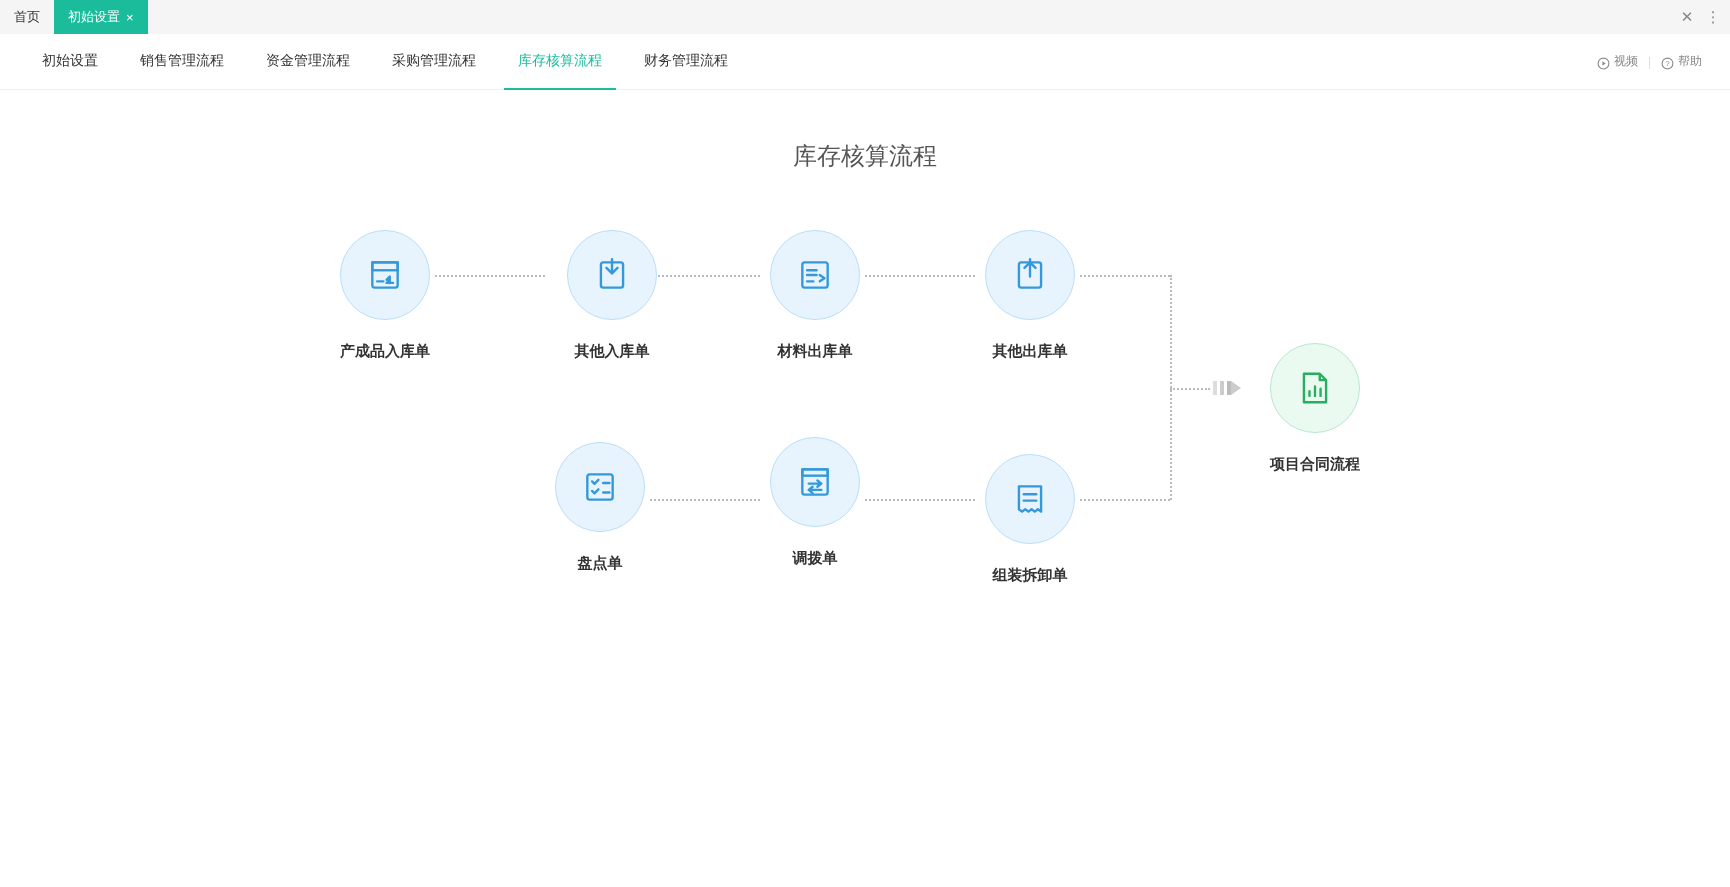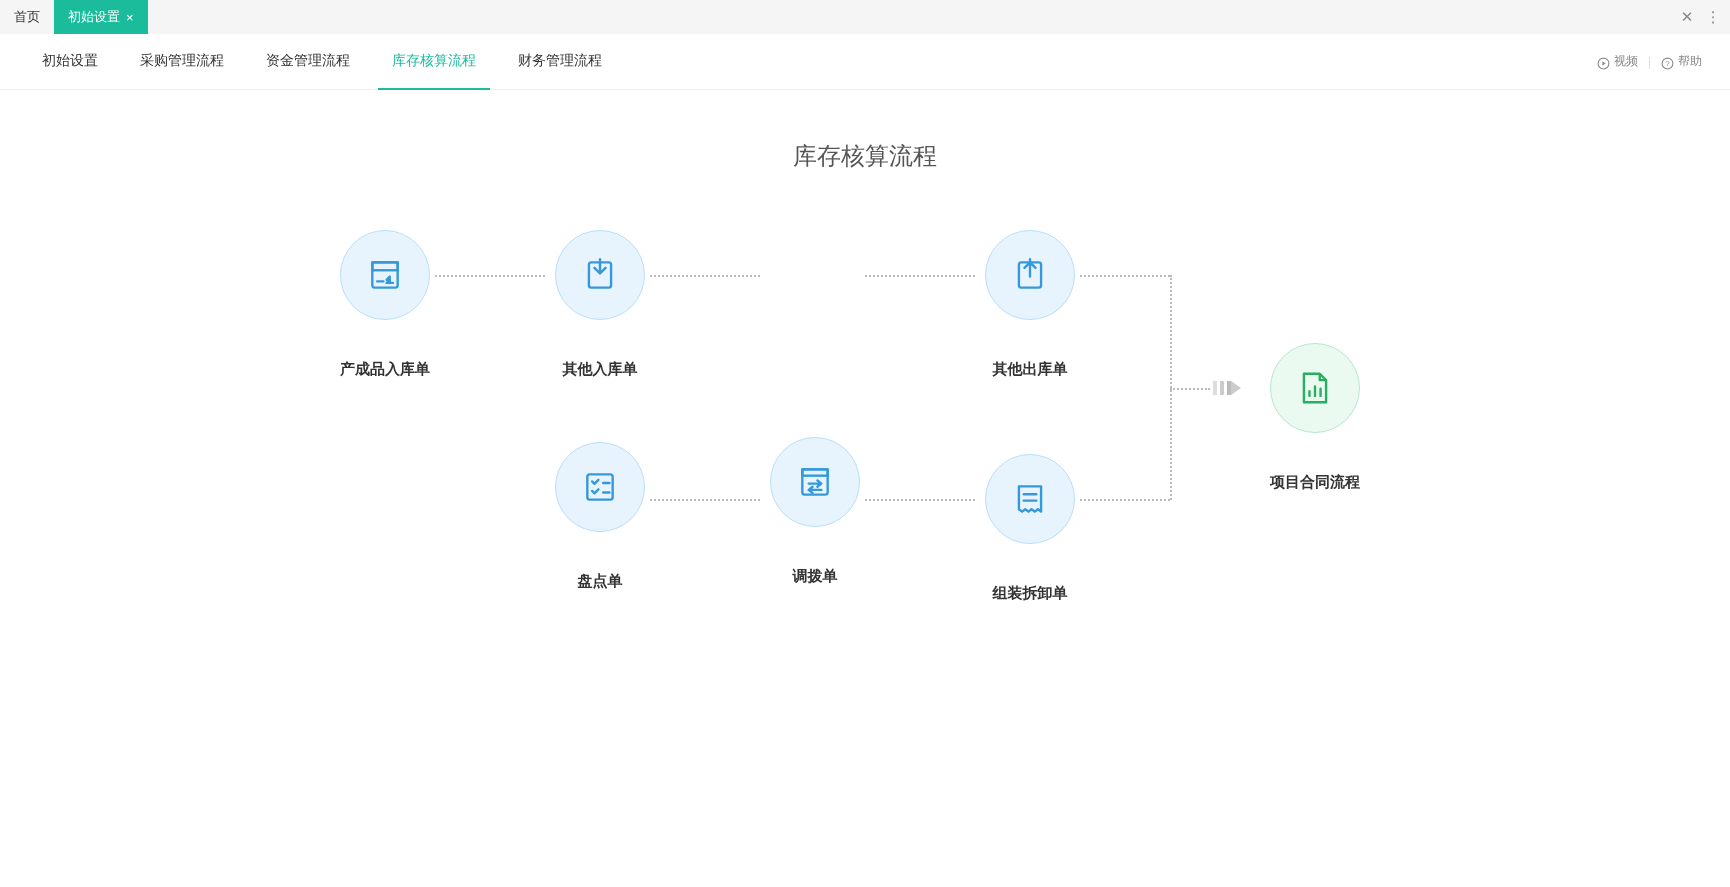--- a/index.html
+++ b/index.html
@@ -16,21 +16,21 @@
 .navrow .right{position:absolute;right:28px;display:flex;align-items:center;gap:10px;color:#888;font-size:12px}
 .navrow .right .link{display:flex;align-items:flex-end;gap:4px;cursor:pointer}
 .navrow .right .sep{color:#ddd}
 .content{position:relative;height:calc(887px - 34px - 56px)}
 .title{position:absolute;top:50px;width:100%;text-align:center;font-size:24px;color:#555;font-weight:400}
 .canvas{position:absolute;top:140px;left:50%;transform:translateX(-50%);width:1060px;height:520px}
 .node{position:absolute;width:100px;text-align:center}
 .node .circle{width:90px;height:90px;border-radius:50%;margin:0 auto;display:flex;align-items:center;justify-content:center;cursor:pointer}
 .node.blue .circle{background:#e8f4fd;border:1px solid #b8dff7}
 .node.green .circle{background:#eafaf1;border:1px solid #b7e8cc}
-.node .label{margin-top:40px;font-size:15px;color:#333;font-weight:600;white-space:nowrap}
+.node .label{margin-top:22px;font-size:15px;color:#333;font-weight:600;white-space:nowrap}
 .hconnect{position:absolute;border-top:2px dotted #bbb;height:0}
 .vconnect{position:absolute;border-left:2px dotted #bbb;width:0}
 .arrow{position:absolute;display:flex;align-items:center}
 .arrow .tri{width:0;height:0;border-top:7px solid transparent;border-bottom:7px solid transparent;border-left:10px solid #ccc;margin-left:-2px}
 .arrow .bars{display:flex;gap:3px;margin-right:2px}
 .arrow .bars span{width:4px;height:14px;background:#ddd}
 .arrow .bars span:nth-child(2){background:#ccc}
 .arrow .bars span:nth-child(3){background:#bbb}
 svg{display:block}
 </style>
@@ -49,24 +49,27 @@
     <div class="iconbtn">✕</div>
     <div class="iconbtn">⋮</div>
   </div>
 </div>
 
 <div class="navrow">
   <div class="navitem">
       <span>初始设置</span>
     </div>
   <div class="navitem">
+      <span>销售管理流程</span>
+    </div>
+  <div class="navitem">
+      <span>资金管理流程</span>
+    </div>
+  <div class="navitem">
       <span>采购管理流程</span>
-    </div>
-  <div class="navitem">
-      <span>资金管理流程</span>
     </div>
   <div class="navitem active">
       <span>库存核算流程</span>
     </div>
   <div class="navitem">
       <span>财务管理流程</span>
     </div>
   <div class="right">
     <div class="link">
       <svg width="13" height="13" viewBox="0 0 24 24">
@@ -116,30 +119,39 @@
       <div class="circle">
         <svg width="38" height="38" viewBox="0 0 48 48">
             <rect x="8" y="8" width="32" height="32" rx="3" fill="none" stroke="#3498db" stroke-width="3"></rect>
             <rect x="8" y="8" width="32" height="10" fill="none" stroke="#3498db" stroke-width="3"></rect>
             <path d="M14 32h8M30 26v8m-4 0h8m-4-8l-4 4 4 4" fill="none" stroke="#3498db" stroke-width="3" stroke-linecap="round" stroke-linejoin="round"></path>
           </svg>
       </div>
       <div class="label">产成品入库单</div>
     </div>
 
-    <div class="node blue" style="left:215px;top:0">
+    <div class="node blue" style="left:227px;top:0">
       <div class="circle">
         <svg width="38" height="38" viewBox="0 0 48 48">
             <rect x="10" y="8" width="28" height="32" rx="3" fill="none" stroke="#3498db" stroke-width="3"></rect>
             <path d="M24 4v18m-7-7l7 7 7-7" fill="none" stroke="#3498db" stroke-width="3" stroke-linecap="round" stroke-linejoin="round"></path>
           </svg>
       </div>
       <div class="label">其他入库单</div>
     </div>
 
+    <div class="node blue" style="left:430px;top:0">
+      <div class="circle">
+        <svg width="38" height="38" viewBox="0 0 48 48">
+            <rect x="8" y="8" width="32" height="32" rx="3" fill="none" stroke="#3498db" stroke-width="3"></rect>
+            <path d="M14 18h12M14 24h12M14 32h8m8 0l6-4-6-4" fill="none" stroke="#3498db" stroke-width="3" stroke-linecap="round" stroke-linejoin="round"></path>
+          </svg>
+      </div>
+      <div class="label">材料出库单</div>
+    </div>
 
     <div class="node blue" style="left:645px;top:0">
       <div class="circle">
         <svg width="38" height="38" viewBox="0 0 48 48">
             <rect x="10" y="8" width="28" height="32" rx="3" fill="none" stroke="#3498db" stroke-width="3"></rect>
             <path d="M24 26V4m-7 11l7-7 7 7" fill="none" stroke="#3498db" stroke-width="3" stroke-linecap="round" stroke-linejoin="round"></path>
           </svg>
       </div>
       <div class="label">其他出库单</div>
     </div>

